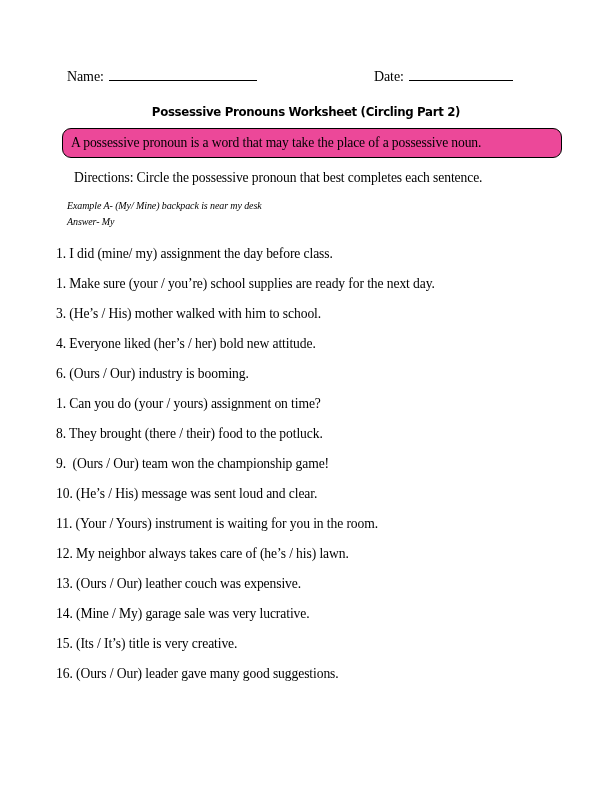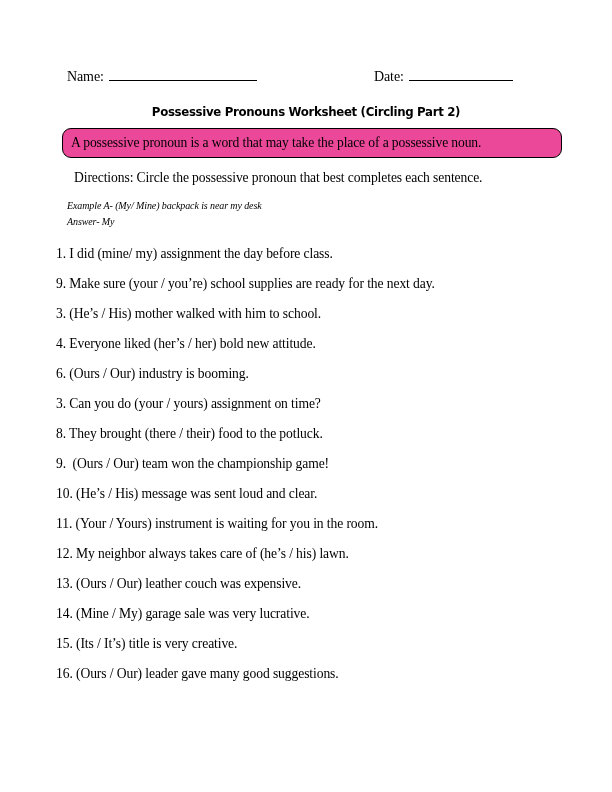--- a/index.html
+++ b/index.html
@@ -143,25 +143,25 @@
 
   <div class="directions">Directions: Circle the possessive pronoun that best completes each sentence.</div>
 
   <div class="example">
     <div>Example A- (My/ Mine) backpack is near my desk</div>
     <div>Answer- My</div>
   </div>
 
   <div class="questions">
     <div class="q-item">1. I did (mine/ my) assignment the day before class.</div>
-    <div class="q-item">9. Make sure (your / you’re) school supplies are ready for the next day.</div>
+    <div class="q-item">1. Make sure (your / you’re) school supplies are ready for the next day.</div>
     <div class="q-item">3. (He’s / His) mother walked with him to school.</div>
     <div class="q-item">4. Everyone liked (her’s / her) bold new attitude.</div>
     <div class="q-item">6. (Ours / Our) industry is booming.</div>
-    <div class="q-item">3. Can you do (your / yours) assignment on time?</div>
+    <div class="q-item">1. Can you do (your / yours) assignment on time?</div>
     <div class="q-item">8. They brought (there / their) food to the potluck.</div>
     <div class="q-item">9.  (Ours / Our) team won the championship game!</div>
     <div class="q-item">10. (He’s / His) message was sent loud and clear.</div>
     <div class="q-item">11. (Your / Yours) instrument is waiting for you in the room.</div>
     <div class="q-item">12. My neighbor always takes care of (he’s / his) lawn.</div>
     <div class="q-item">13. (Ours / Our) leather couch was expensive.</div>
     <div class="q-item">14. (Mine / My) garage sale was very lucrative.</div>
     <div class="q-item">15. (Its / It’s) title is very creative.</div>
     <div class="q-item">16. (Ours / Our) leader gave many good suggestions.</div>
   </div>

